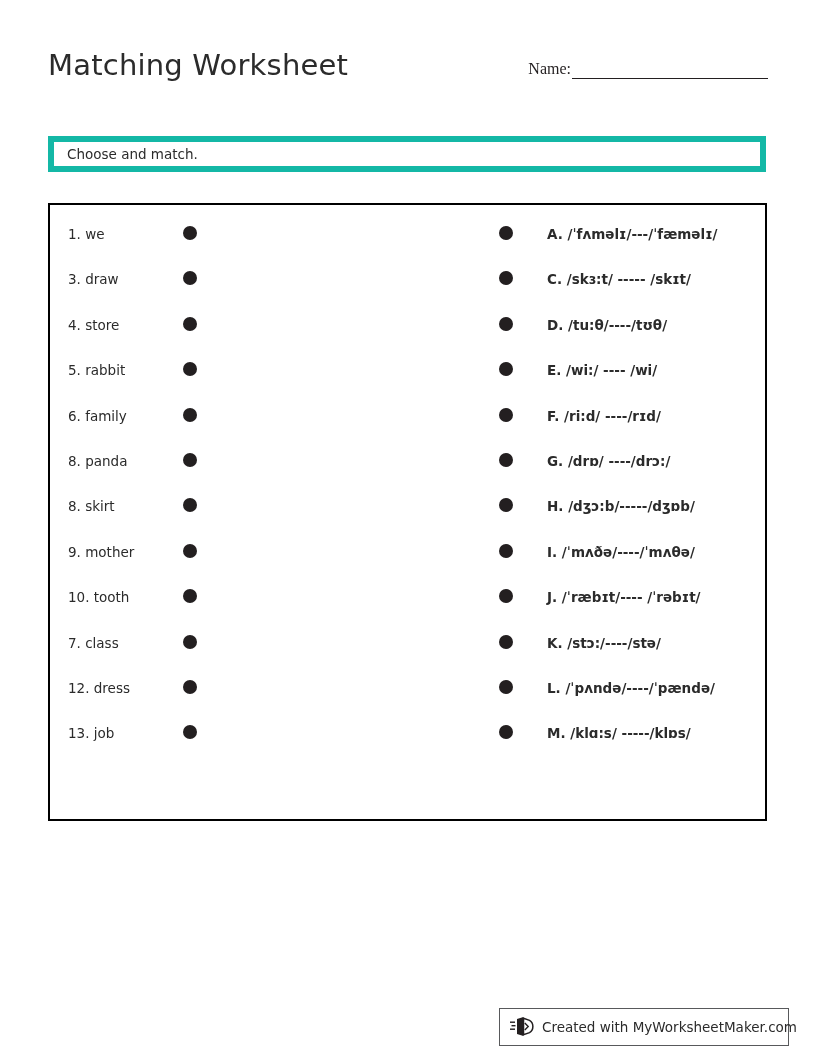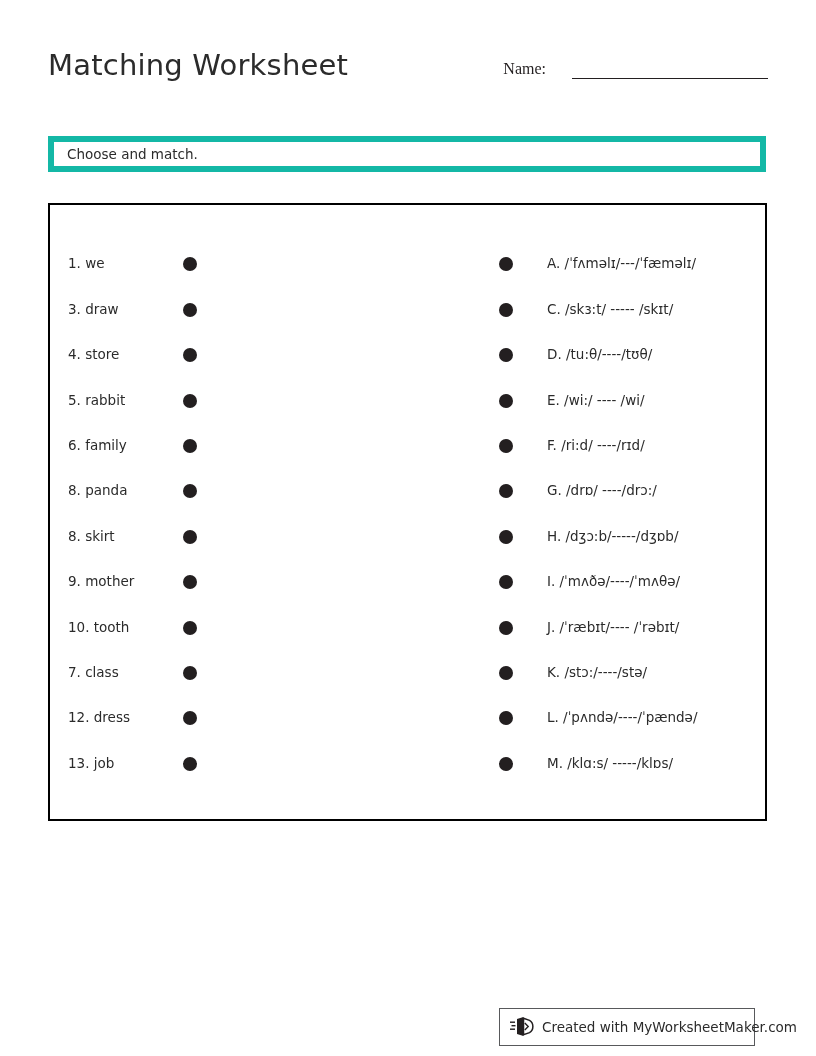--- a/index.html
+++ b/index.html
@@ -34,21 +34,21 @@
     letter-spacing: 0.2px;
     color: #2b2b2b;
     white-space: nowrap;
   }
   .name-block {
     position: absolute;
     right: 0;
     top: 13px;
     display: flex;
     align-items: flex-end;
-    gap: 26px;
+    gap: 1px;
   }
   .name-label {
     font-family: "Liberation Serif", serif;
     font-size: 16px;
     color: #231f20;
     line-height: 1;
     padding-bottom: 2px;
   }
   .name-rule {
     width: 196px;
@@ -90,21 +90,21 @@
     position: absolute;
     left: 0;
     top: 0;
     right: 0;
     bottom: 0;
     padding: 21px 0 0 0;
   }
   .match-row {
     height: 45.4px;
     display: flex;
-    align-items: flex-end;
+    align-items: flex-start;
     position: relative;
   }
   .left-cell {
     width: 130px;
     padding-left: 18px;
     box-sizing: border-box;
     display: flex;
     align-items: center;
   }
   .left-label {
@@ -138,28 +138,29 @@
   .right-cell {
     width: 218px;
     box-sizing: border-box;
     display: flex;
     align-items: center;
   }
   .right-label {
     font-size: 13.5px;
     color: #2b2b2b;
     white-space: nowrap;
+    font-weight: bold;
   }
 
   
   .footer-badge {
     position: absolute;
     left: 499px;
     top: 1008px;
-    width: 256px;
+    width: 290px;
     height: 38px;
     border: 1px solid #58595b;
     background: #ffffff;
     display: flex;
     align-items: center;
     box-sizing: border-box;
   }
   .badge-logo {
     width: 26px;
     height: 26px;

